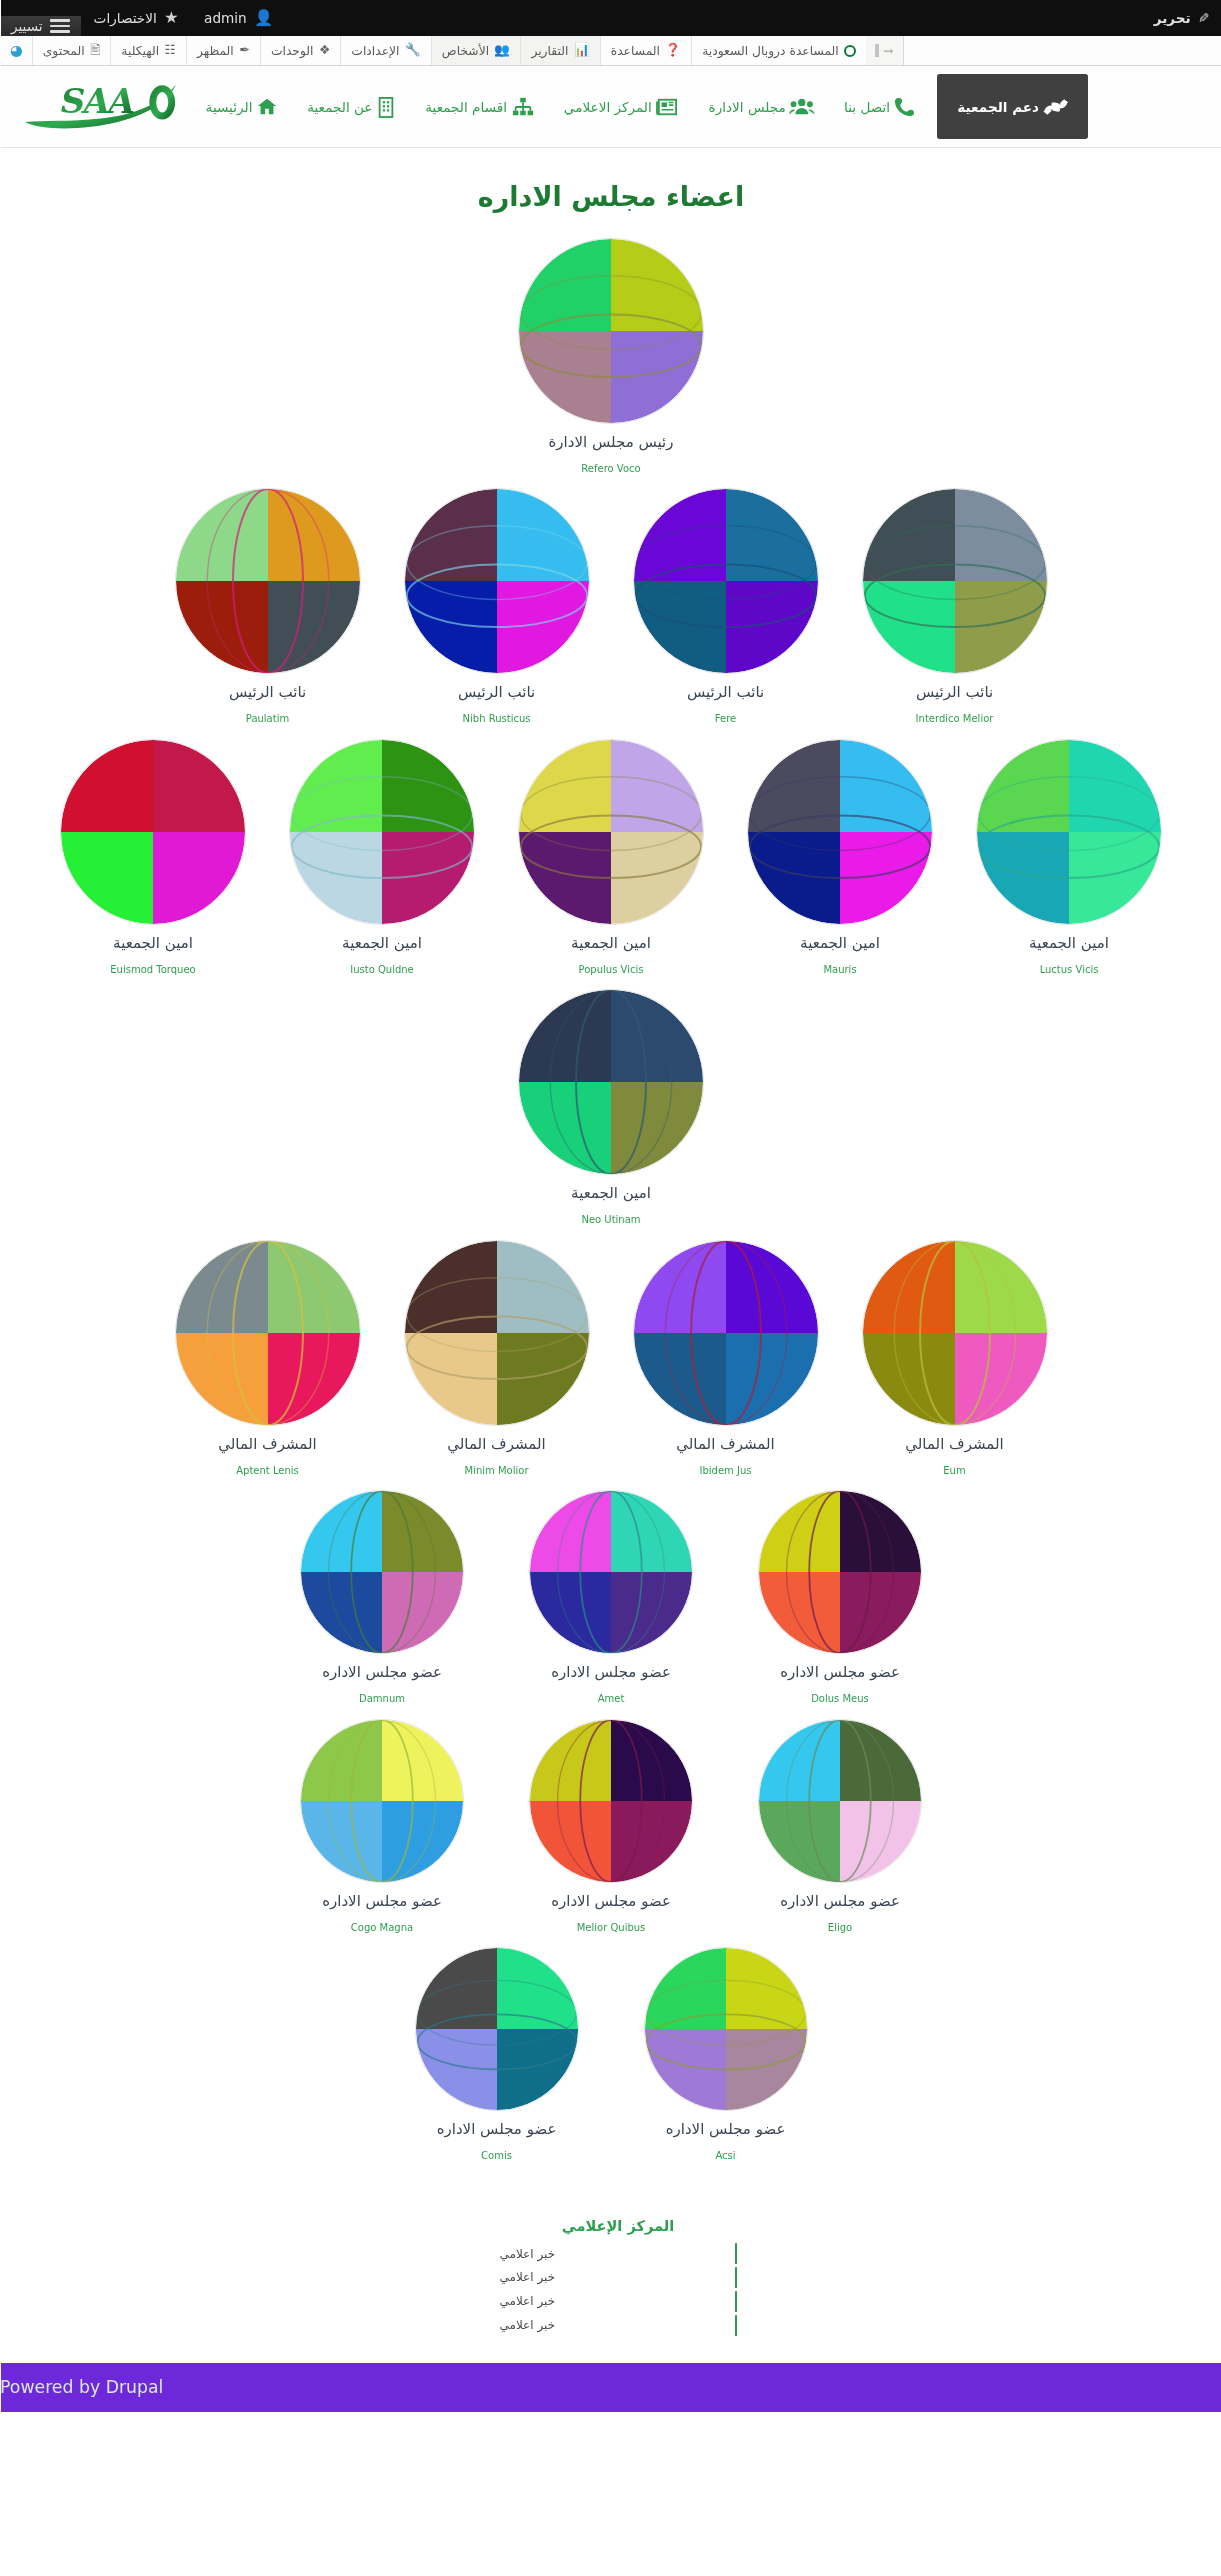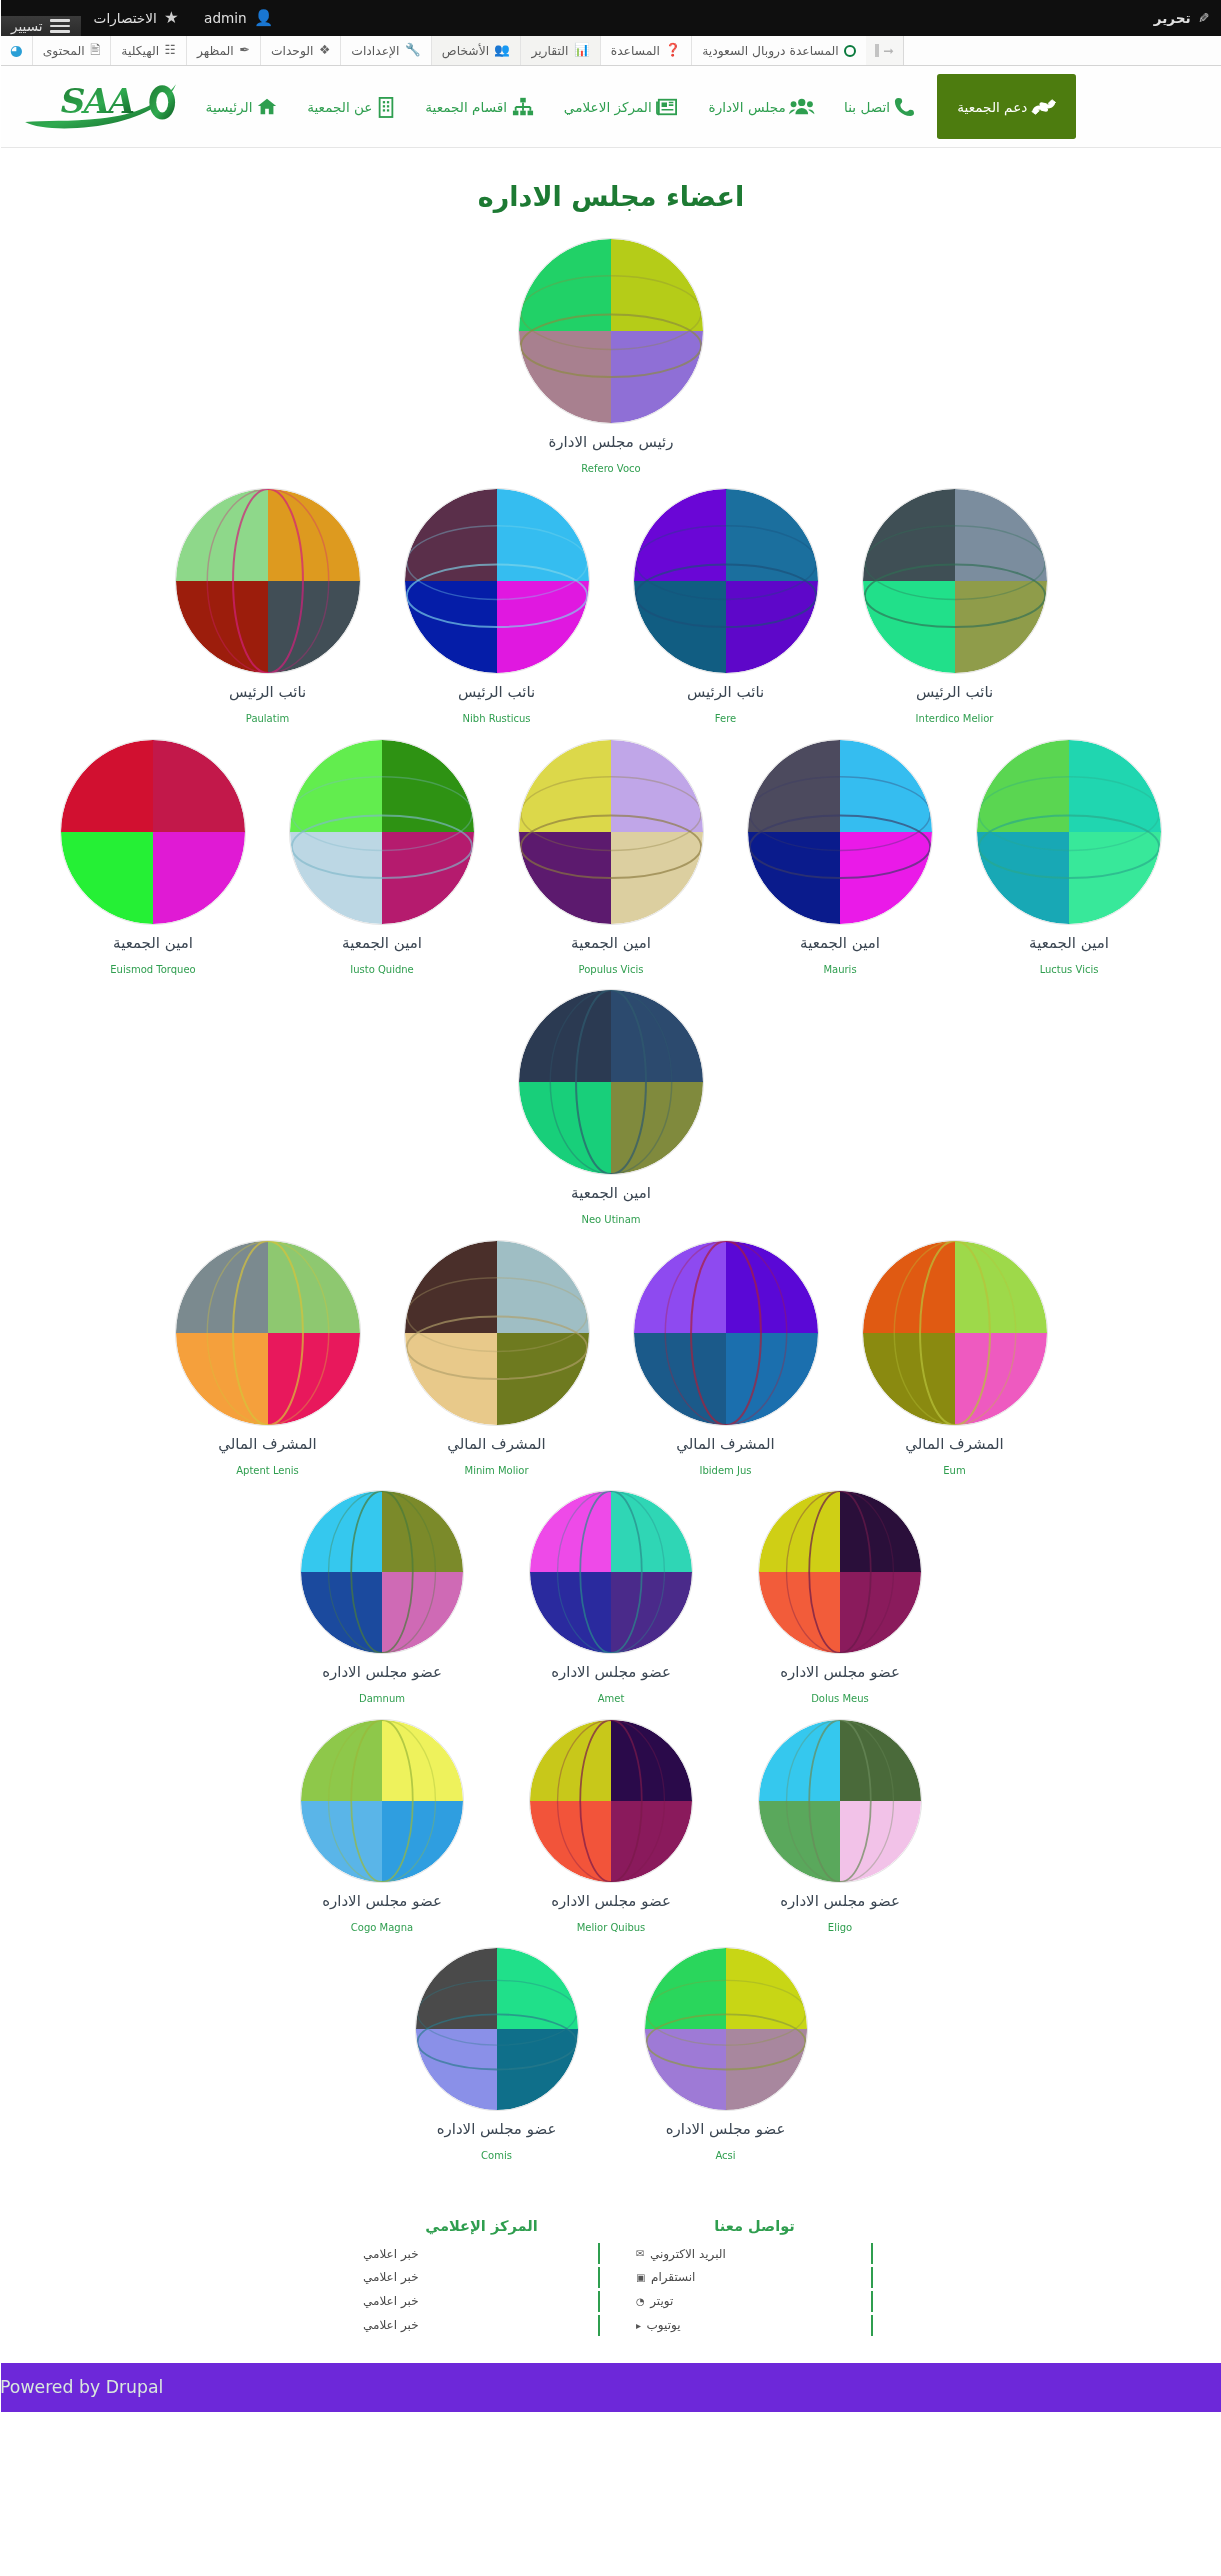--- a/index.html
+++ b/index.html
@@ -104,25 +104,26 @@
     gap:3.6px;
     padding:7.3px 14.6px;
     color:#2e9e4f;
     font-size:13.6px;
     cursor:pointer;
     min-width:71px;
     white-space:nowrap;
   }
   .nav-item .nv-ico{ height:24px; display:flex; align-items:center; justify-content:center; }
   .nav-item.cta{
-    background:#4d7c0f;
+    background:#404040;
     color:#fff;
     border-radius:2.7px;
     margin:0 9px;
     padding:7.3px 20px;
+    font-weight:bold;
   }
   .nav-item.cta svg *{ stroke:#fff; fill:#fff; }
 
   
   .page-title{
     text-align:center;
     color:#1d7a33;
     font-size:27px;
     font-weight:bold;
     padding:33px 0 20px;
@@ -893,35 +894,16 @@
     <div class="flink">
         <span>خبر اعلامي</span>
       </div>
     <div class="flink">
         <span>خبر اعلامي</span>
       </div>
     <div class="flink">
         <span>خبر اعلامي</span>
       </div>
   </div>
-  <div class="fcol right">
-    <h4>تواصل معنا</h4>
-    <div class="flink">
-      <span class="fico">✉</span>
-      <span>البريد الاكتروني</span>
-    </div>
-    <div class="flink">
-      <span class="fico">▣</span>
-      <span>انستقرام</span>
-    </div>
-    <div class="flink">
-      <span class="fico">◔</span>
-      <span>تويتر</span>
-    </div>
-    <div class="flink">
-      <span class="fico">▸</span>
-      <span>يوتيوب</span>
-    </div>
-  </div>
 </div>
 
 <div class="powered">Powered by Drupal</div>
 
 
 </body></html>

